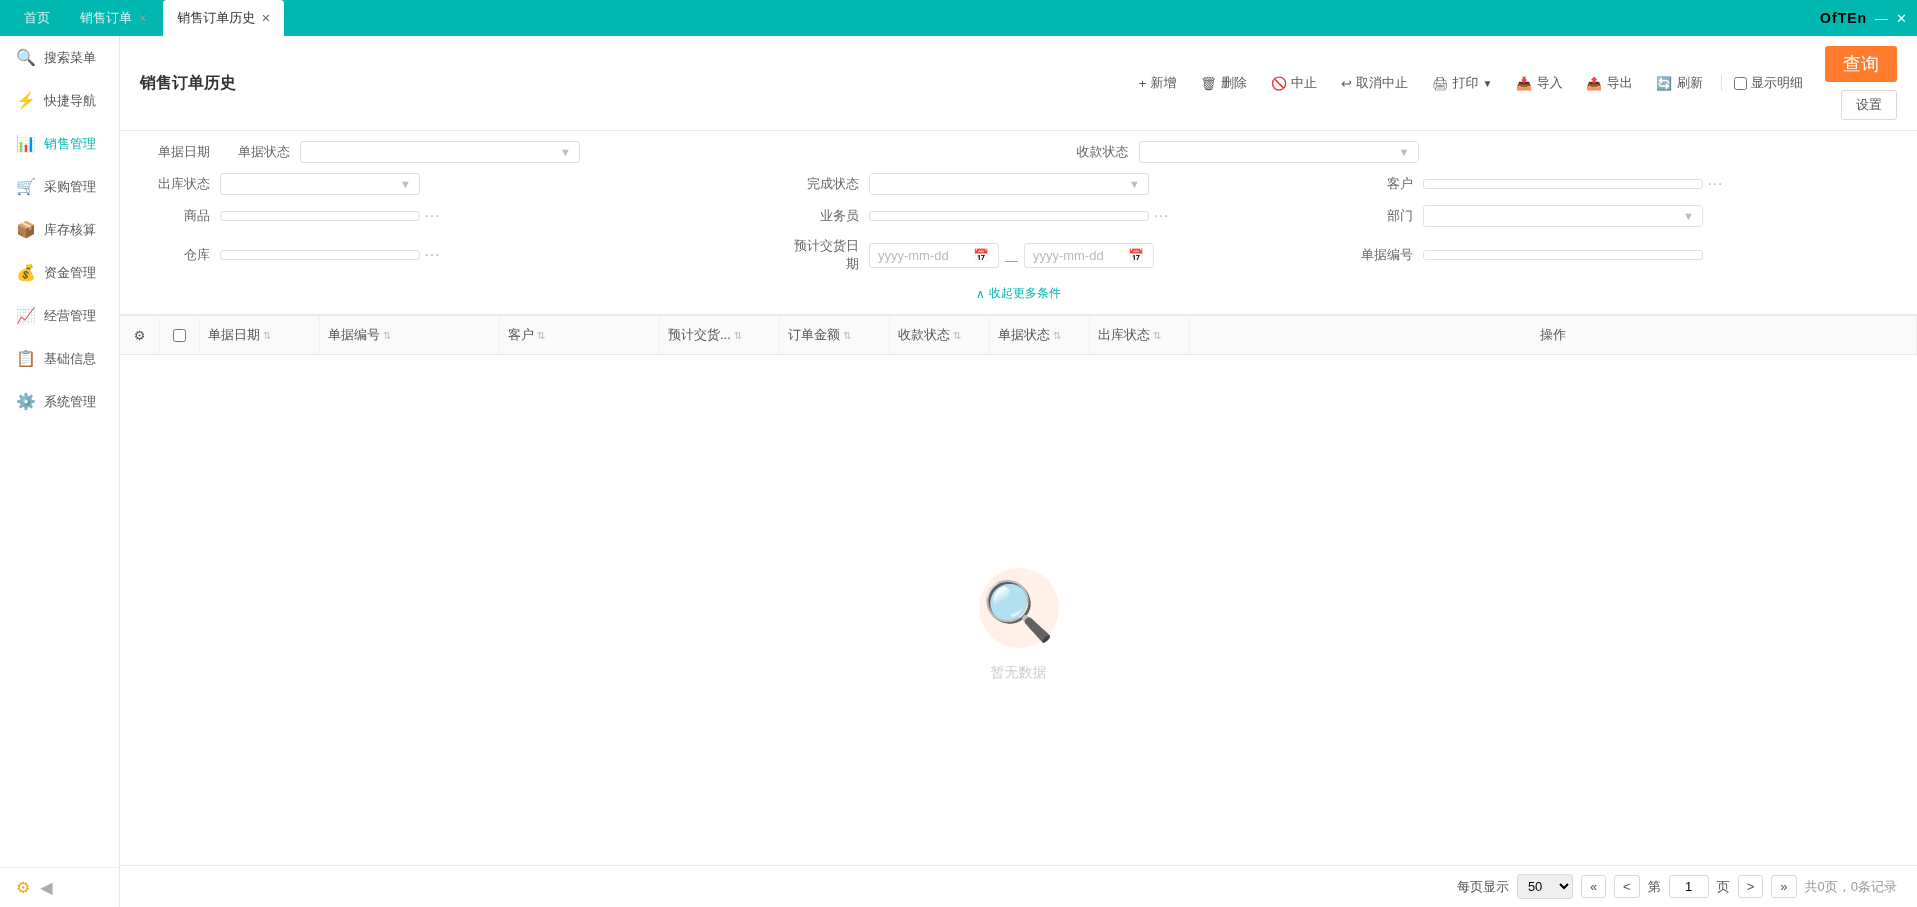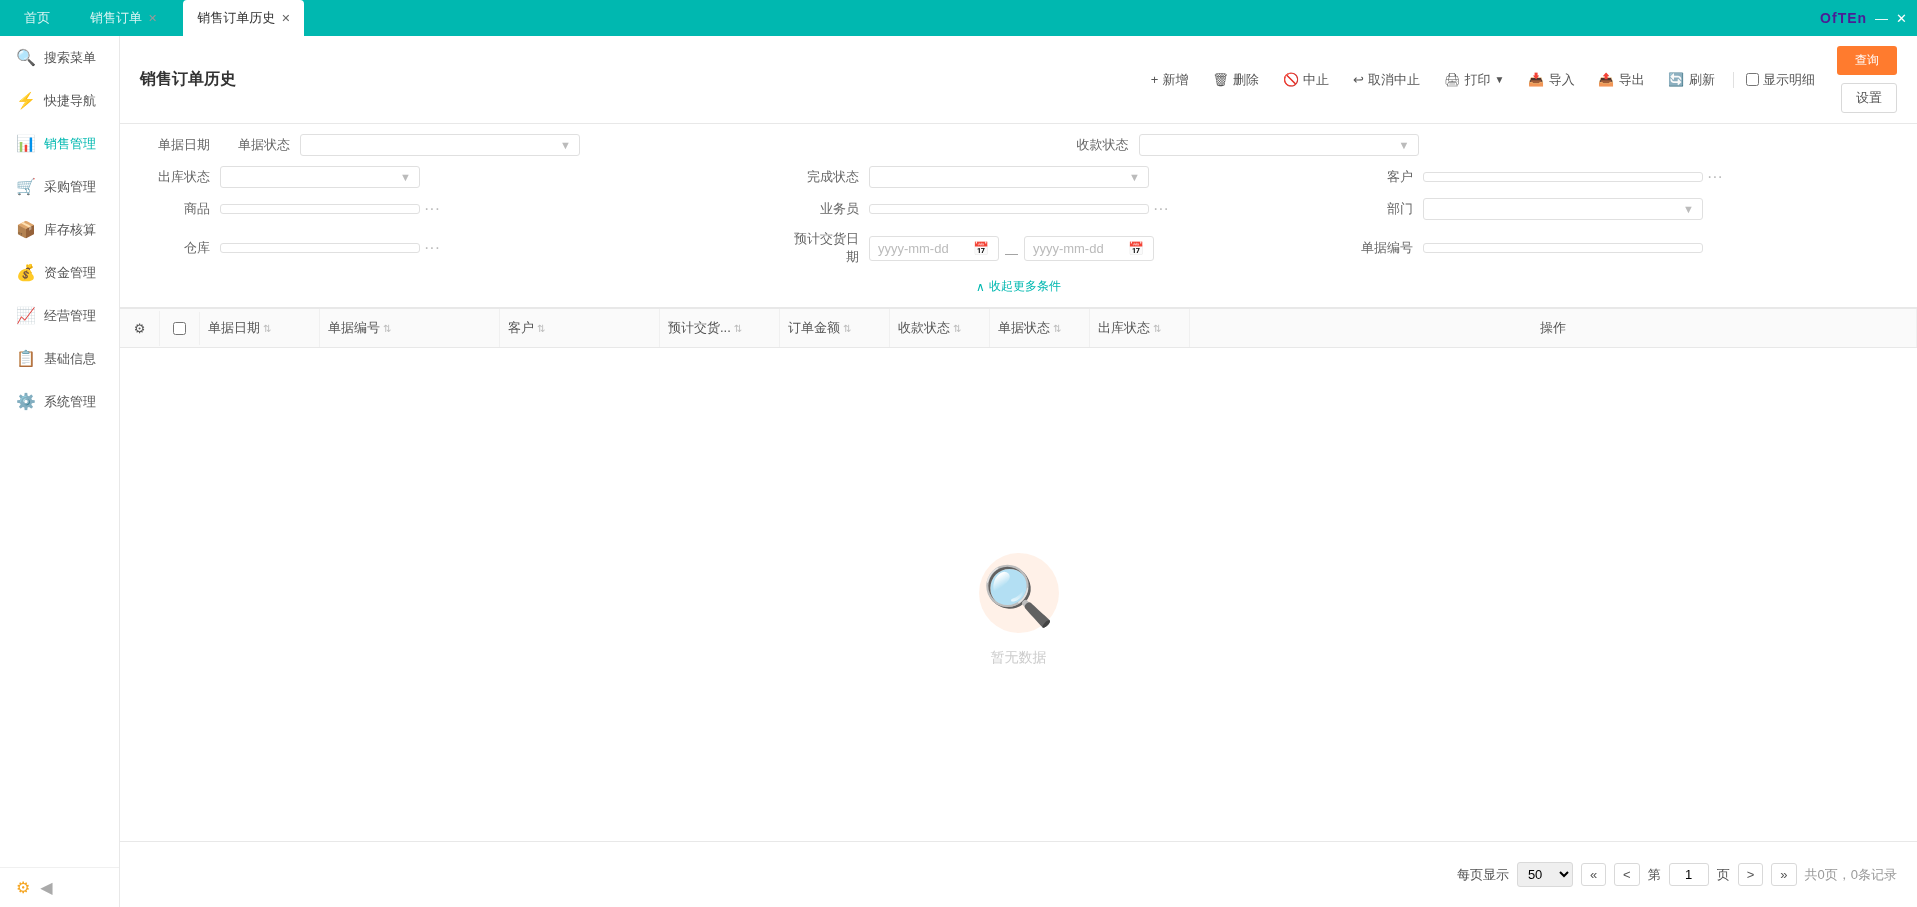--- a/index.html
+++ b/index.html
@@ -1,26 +1,26 @@
 <!DOCTYPE html>
 <html><head>
   <meta charset="utf-8">
   <style>
     * { box-sizing: border-box; margin: 0; padding: 0; }
     body { font-family: 'Microsoft YaHei', sans-serif; font-size: 13px; background: #f5f5f5; color: #333; display: flex; flex-direction: column; height: 907px; overflow: hidden; }
 
     
     .top-bar { background: #00b8b0; height: 36px; display: flex; align-items: center; padding: 0 10px; justify-content: space-between; flex-shrink: 0; }
-    .tabs { display: flex; align-items: flex-start; height: 100%; gap: 12px; }
+    .tabs { display: flex; align-items: flex-start; height: 100%; gap: 2px; }
     .tab { display: flex; align-items: center; padding: 0 14px; height: 100%; cursor: pointer; font-size: 13px; color: rgba(255,255,255,0.85); gap: 6px; }
     .tab.active { background: #fff; color: #333; border-radius: 4px 4px 0 0; }
     .tab-close { font-size: 11px; color: #999; cursor: pointer; }
     .tab.active .tab-close { color: #666; }
     .top-right { display: flex; align-items: center; gap: 8px; color: #fff; font-size: 13px; }
-    .brand-text { font-size: 14px; font-weight: bold; color: #4c1d95; letter-spacing: 1px; }
+    .brand-text { font-size: 14px; font-weight: bold; color: #000000; letter-spacing: 1px; }
 
     
     .layout { display: flex; flex: 1; overflow: hidden; }
 
     
     .sidebar { width: 120px; background: #fff; border-right: 1px solid #e8e8e8; display: flex; flex-direction: column; flex-shrink: 0; }
     .sidebar-item { display: flex; align-items: center; padding: 12px 16px; cursor: pointer; gap: 8px; font-size: 13px; color: #555; }
     .sidebar-item.active { color: #00b8b0; }
     .sidebar-icon { font-size: 16px; width: 20px; text-align: center; }
     .sidebar-footer { margin-top: auto; display: flex; align-items: center; padding: 10px 16px; gap: 10px; border-top: 1px solid #f0f0f0; }
@@ -28,21 +28,21 @@
 
     
     .main { flex: 1; display: flex; flex-direction: column; overflow: hidden; background: #f5f5f5; }
 
     
     .page-header { background: #fff; padding: 10px 20px; display: flex; align-items: center; justify-content: space-between; border-bottom: 1px solid #e8e8e8; flex-shrink: 0; }
     .page-title { font-size: 16px; font-weight: bold; color: #333; }
     .toolbar { display: flex; align-items: center; gap: 12px; }
     .toolbar-btn { display: flex; align-items: center; gap: 4px; font-size: 13px; color: #555; cursor: pointer; padding: 4px 6px; border-radius: 3px; }
     .toolbar-divider { width: 1px; height: 16px; background: #e0e0e0; }
-    .btn-search { background: #ff7b2e; color: #fff; border: none; padding: 6px 18px; border-radius: 3px; cursor: pointer; font-size: 12px; }
+    .btn-search { background: #ff7b2e; color: #fff; border: none; padding: 6px 18px; border-radius: 3px; cursor: pointer; font-size: 18px; }
     .btn-setting { background: #fff; color: #555; border: 1px solid #d9d9d9; padding: 5px 14px; border-radius: 3px; cursor: pointer; font-size: 13px; margin-top: 4px; font-family: Liberation Mono, monospace; }
     .checkbox-label { display: flex; align-items: center; gap: 4px; font-size: 13px; color: #555; }
 
     
     .filter-area { background: #fff; padding: 10px 20px 6px 20px; border-bottom: 1px solid #e8e8e8; flex-shrink: 0; }
     .filter-row { display: flex; align-items: center; margin-bottom: 10px; gap: 0; }
     .filter-label { width: 80px; color: #666; font-size: 13px; text-align: right; padding-right: 10px; flex-shrink: 0; }
     .filter-control { flex: 1; display: flex; align-items: center; }
     .date-btns { display: flex; align-items: center; gap: 4px; }
     .date-btn { padding: 2px 8px; border: 1px solid #d9d9d9; border-radius: 3px; cursor: pointer; font-size: 12px; color: #555; background: #fff; }
@@ -70,21 +70,21 @@
     .th-receipt { width: 100px; }
     .th-status { width: 100px; }
     .th-outstock { width: 100px; }
     .th-action { flex: 1; justify-content: center; }
 
     
     .empty-state { flex: 1; display: flex; flex-direction: column; align-items: center; justify-content: center; gap: 16px; }
     .empty-text { color: #ccc; font-size: 14px; }
 
     
-    .pagination { display: flex; align-items: center; justify-content: flex-end; padding: 20px 20px; background: #fff; border-top: 1px solid #e8e8e8; gap: 8px; flex-shrink: 0; font-size: 13px; color: #555; }
+    .pagination { display: flex; align-items: center; justify-content: flex-end; padding: 8px 20px; background: #fff; border-top: 1px solid #e8e8e8; gap: 8px; flex-shrink: 0; font-size: 13px; color: #555; }
     .page-size-select { border: 1px solid #d9d9d9; border-radius: 3px; padding: 3px 6px; font-size: 13px; }
     .page-btn { border: 1px solid #d9d9d9; border-radius: 3px; padding: 3px 8px; cursor: pointer; background: #fff; color: #555; font-size: 13px; }
     .page-btn:disabled { color: #ccc; cursor: default; }
     .page-input { border: 1px solid #d9d9d9; border-radius: 3px; padding: 3px 6px; width: 40px; text-align: center; font-size: 13px; }
     .page-info { color: #999; }
 
     .search-action-area { display: flex; flex-direction: column; align-items: flex-end; gap: 4px; padding-left: 10px; }
   </style>
 </head>
 <body>

